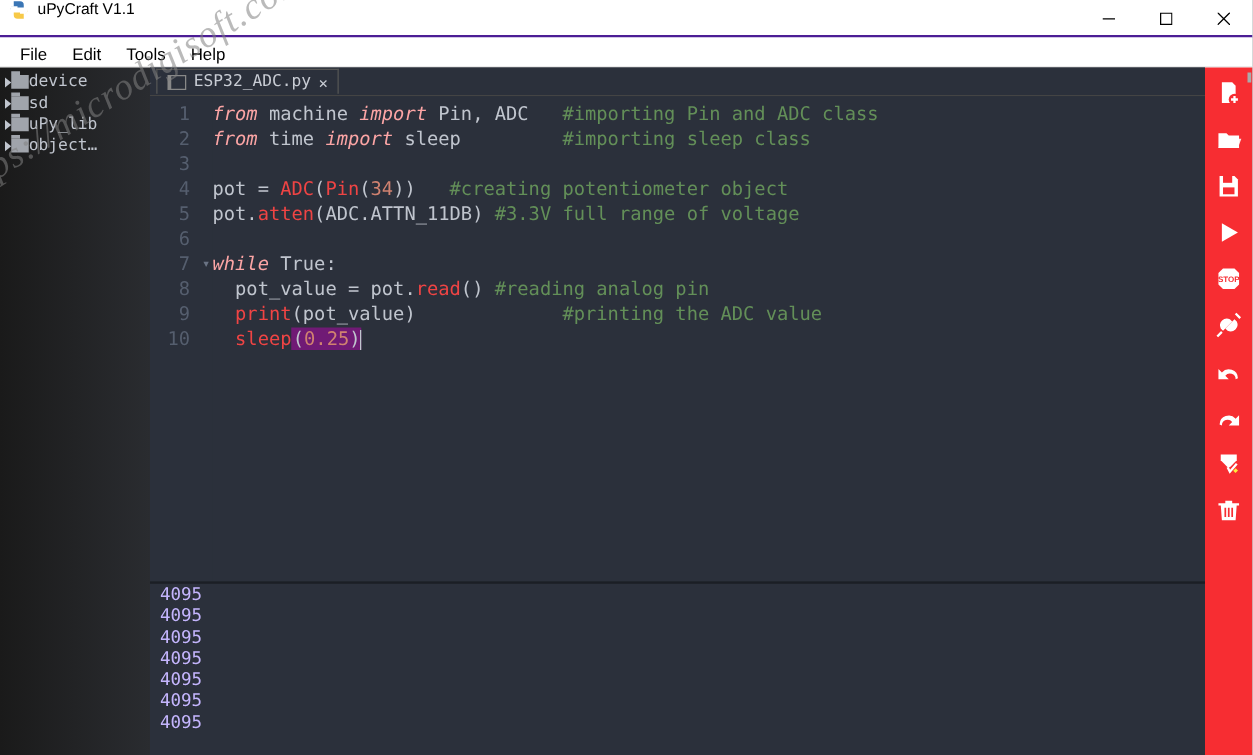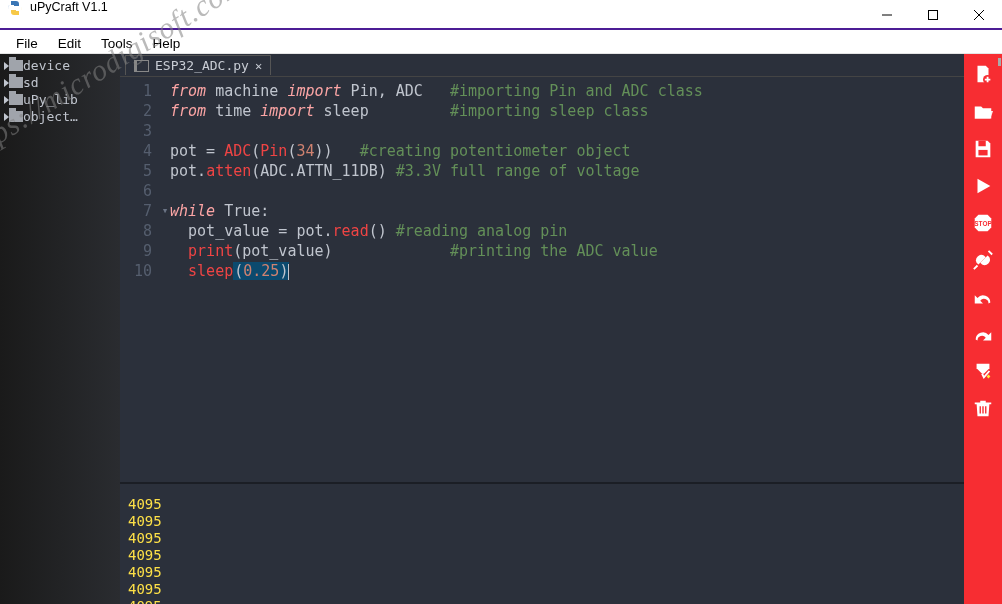--- a/index.html
+++ b/index.html
@@ -28,23 +28,23 @@
   .gutter { width: 40px; text-align: right; padding: 4px 8px 0 0; color: #555e6e; background:#2b303b; user-select:none; }
   .gutter div { height: 20px; }
   .fold-col { width:10px; padding-top:4px; color:#6a7384; background:#2b303b; }
   .fold-col div { height:20px; font-size:11px; text-align:center;}
   .code { flex: 1; padding: 4px 0 0 0; color: #c0c5ce; white-space: pre; }
   .code .ln { height: 20px; display: block; }
   .kw { color: #fca5a5; font-style: italic; }
   .fn { color: #ef4444; }
   .num { color: #d08270; }
   .cm { color: #638f58; margin-top: 32px; }
-  .cursor-sel { background:#0c4a6e; padding:0 1px;}
+  .cursor-sel { background:#701a75; padding:0 1px;}
   .cursor-bar { display:inline-block; width:1px; height:16px; background:#c0c5ce; vertical-align:middle; margin-left:-1px;}
-  .console { height: 122px; background: #2b303b; border-top: 2px solid #1b1e25; color: #fde047; font-family: Consolas, monospace; font-size: 14px; line-height: 17px; padding: 12px 8px; overflow: hidden; }
+  .console { height: 139px; background: #2b303b; border-top: 2px solid #1b1e25; color: #c4b5fd; font-family: Consolas, monospace; font-size: 14px; line-height: 17px; padding: 1px 8px; overflow: hidden; }
   .console div { height: 17px; }
   .right-toolbar { width: 38px; background: #f72d32; display: flex; flex-direction: column; align-items: center; padding-top: 6px; gap: 7px; position:relative; }
   .tbtn { width: 30px; height: 30px; display: flex; align-items: center; justify-content: center; color: #fff; border-radius:4px; }
   .tbtn svg { width: 22px; height: 22px; fill: #fff; }
   .mini-scroll { position:absolute; right:1px; top:4px; width:3px; height:8px; background:#aaa;}
   .watermark { position: absolute; top: 18px; left: 0; font-size: 30px; color: rgba(130,130,130,0.55); transform: rotate(-32deg); transform-origin: 190px 140px; pointer-events: none; font-family: "Times New Roman", serif; font-style: italic; letter-spacing: 1px; z-index: 50;}
 </style>
 </head>
 <body>
 

